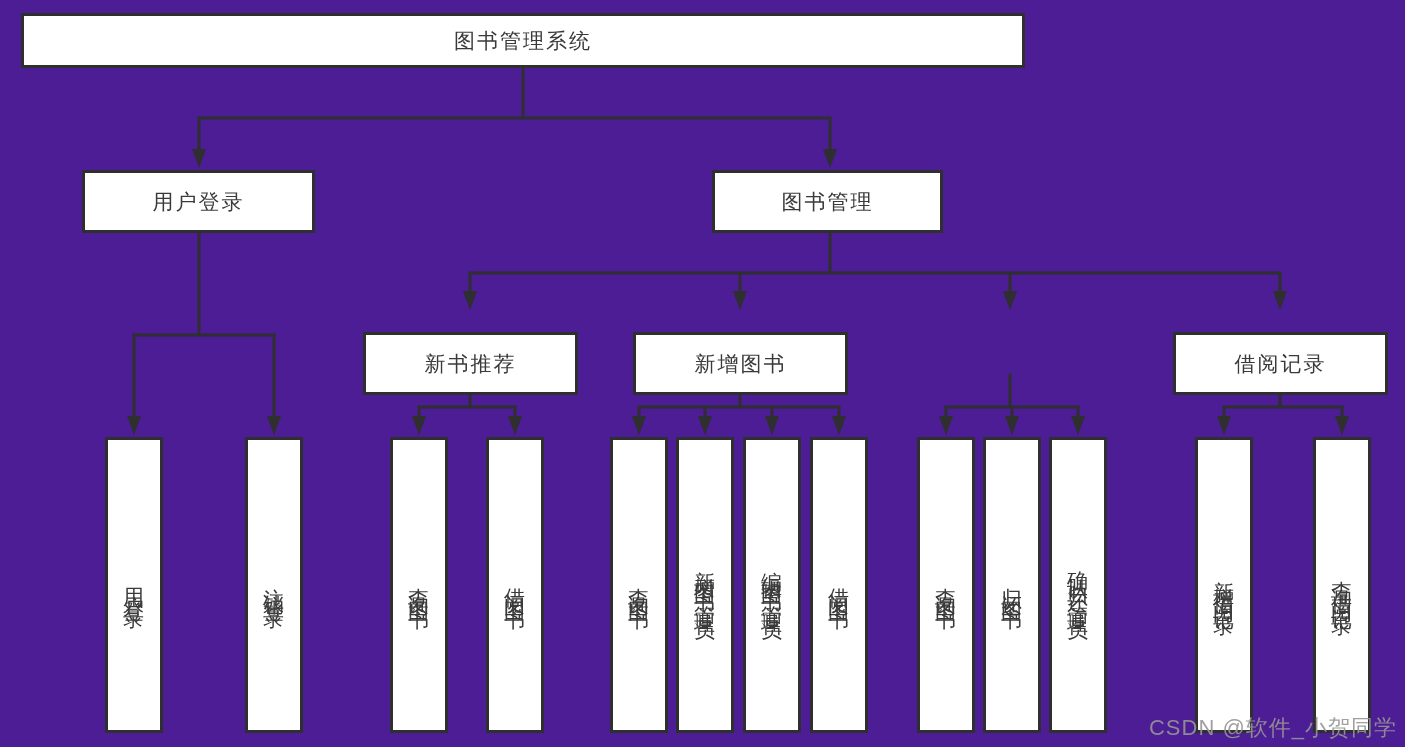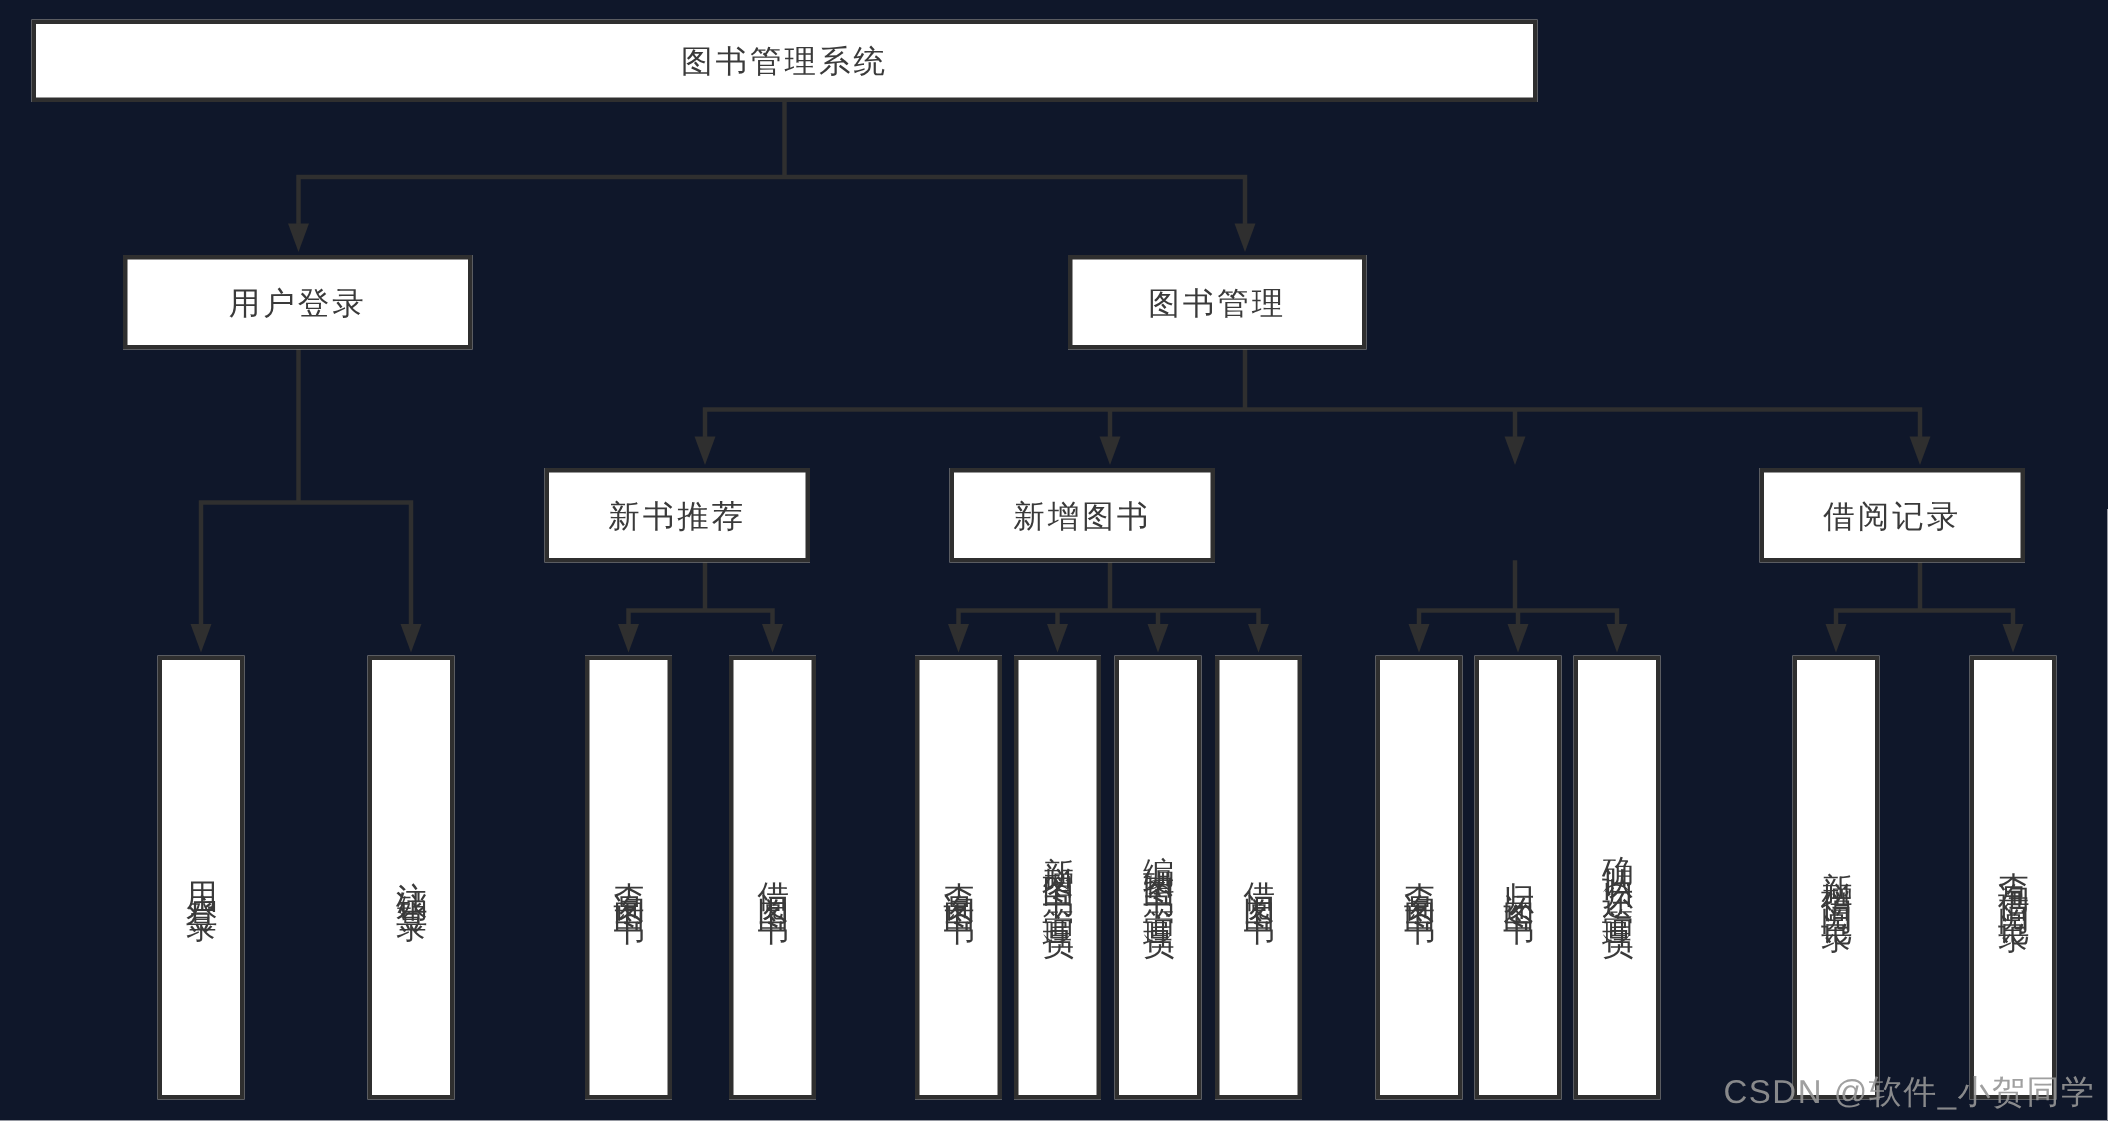--- a/index.html
+++ b/index.html
@@ -5,21 +5,21 @@
   html, body {
     margin: 0;
     padding: 0;
     background: #ffffff;
     font-family: "Liberation Sans", "DejaVu Sans", sans-serif;
   }
   .canvas {
     position: relative;
     width: 1405px;
     height: 747px;
-    background: #0f172a;
+    background: #4c1d95;
     overflow: hidden;
   }
   .connector-layer {
     position: absolute;
     left: 0;
     top: 0;
     width: 1405px;
     height: 747px;
   }
   .node {
@@ -38,22 +38,22 @@
   .node.vertical {
     writing-mode: vertical-rl;
     text-orientation: mixed;
     letter-spacing: 7px;
     line-height: 1;
     font-size: 21px;
   }
   
   .root   { left: 21px;  top: 13px;  width: 1004px; height: 55px; }
   .lvl2-a { left: 82px;  top: 170px; width: 233px;  height: 63px; }
-  .lvl2-b { left: 712px; top: 170px; width: 199px;  height: 63px; }
-  .lvl3   { top: 312px;  width: 177px; height: 63px; }
+  .lvl2-b { left: 712px; top: 170px; width: 231px;  height: 63px; }
+  .lvl3   { top: 332px;  width: 215px; height: 63px; }
   .l3-1 { left: 363px; }
   .l3-2 { left: 633px; }
   .l3-3 { left: 903px; }
   .l3-4 { left: 1173px; }
   .leaf { top: 437px; width: 58px; height: 296px; }
   .lf-a1 { left: 105px; }  .lf-a2 { left: 245px; }
   .lf-b1 { left: 390px; }  .lf-b2 { left: 486px; }
   .lf-c1 { left: 610px; }  .lf-c2 { left: 676px; }
   .lf-c3 { left: 743px; }  .lf-c4 { left: 810px; }
   .lf-d1 { left: 917px; }  .lf-d2 { left: 983px; }

